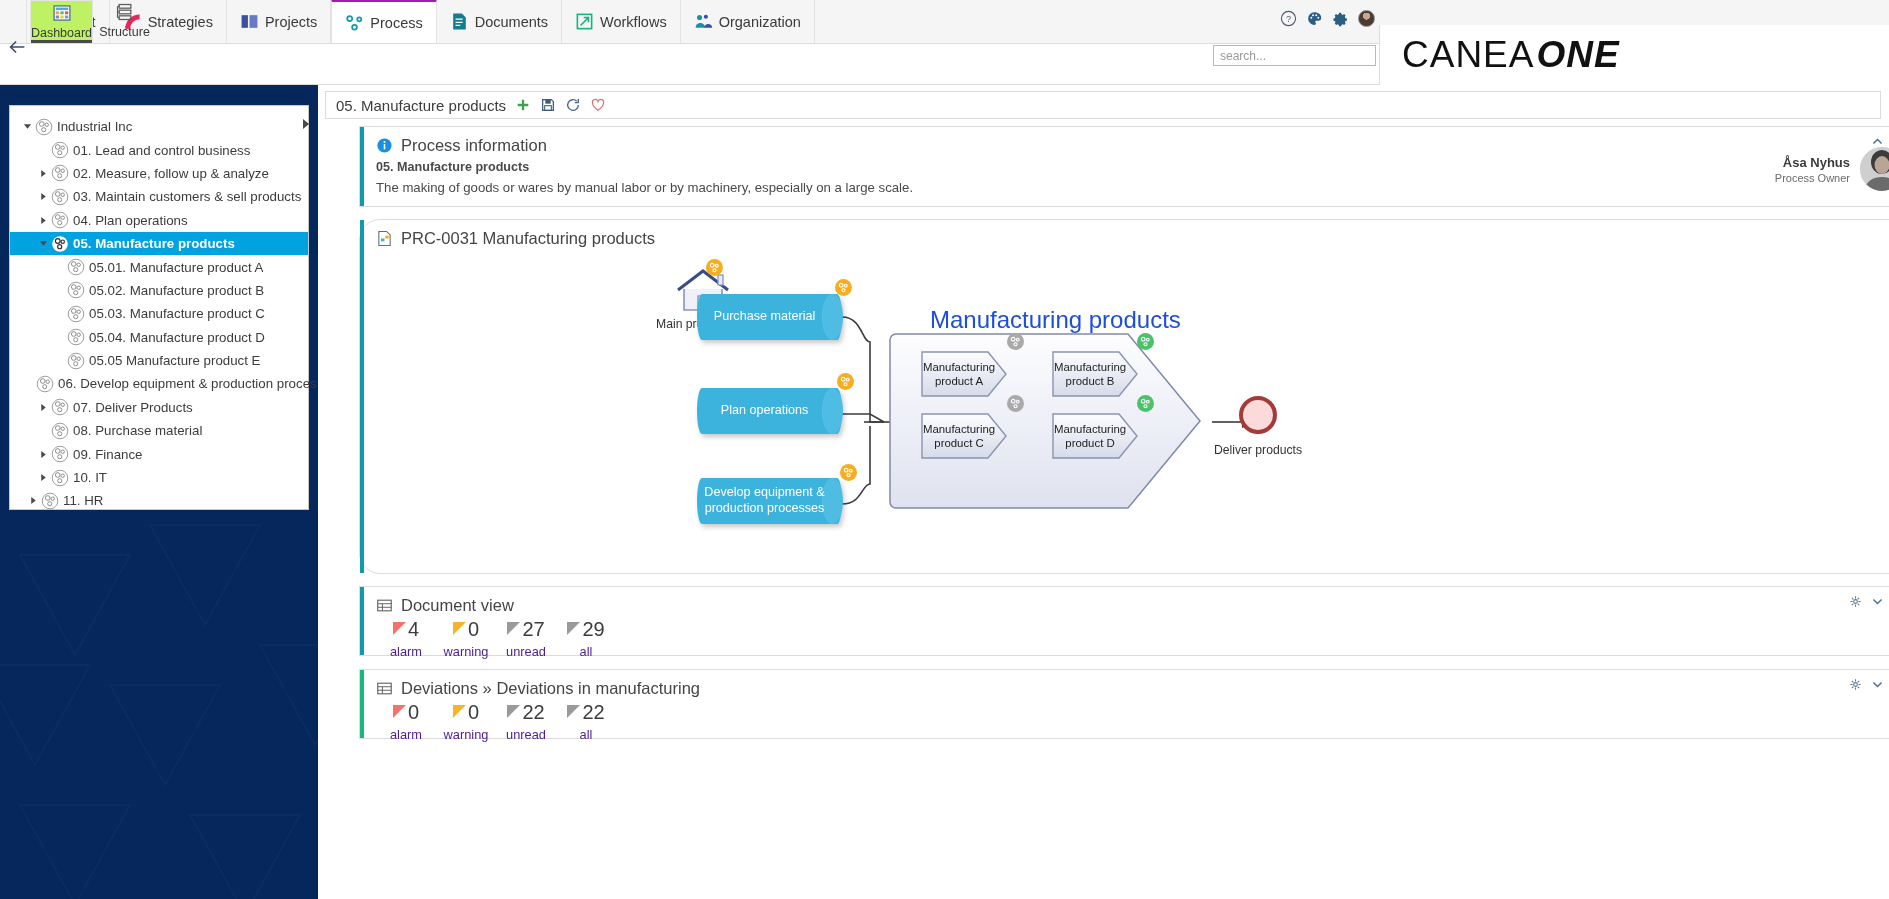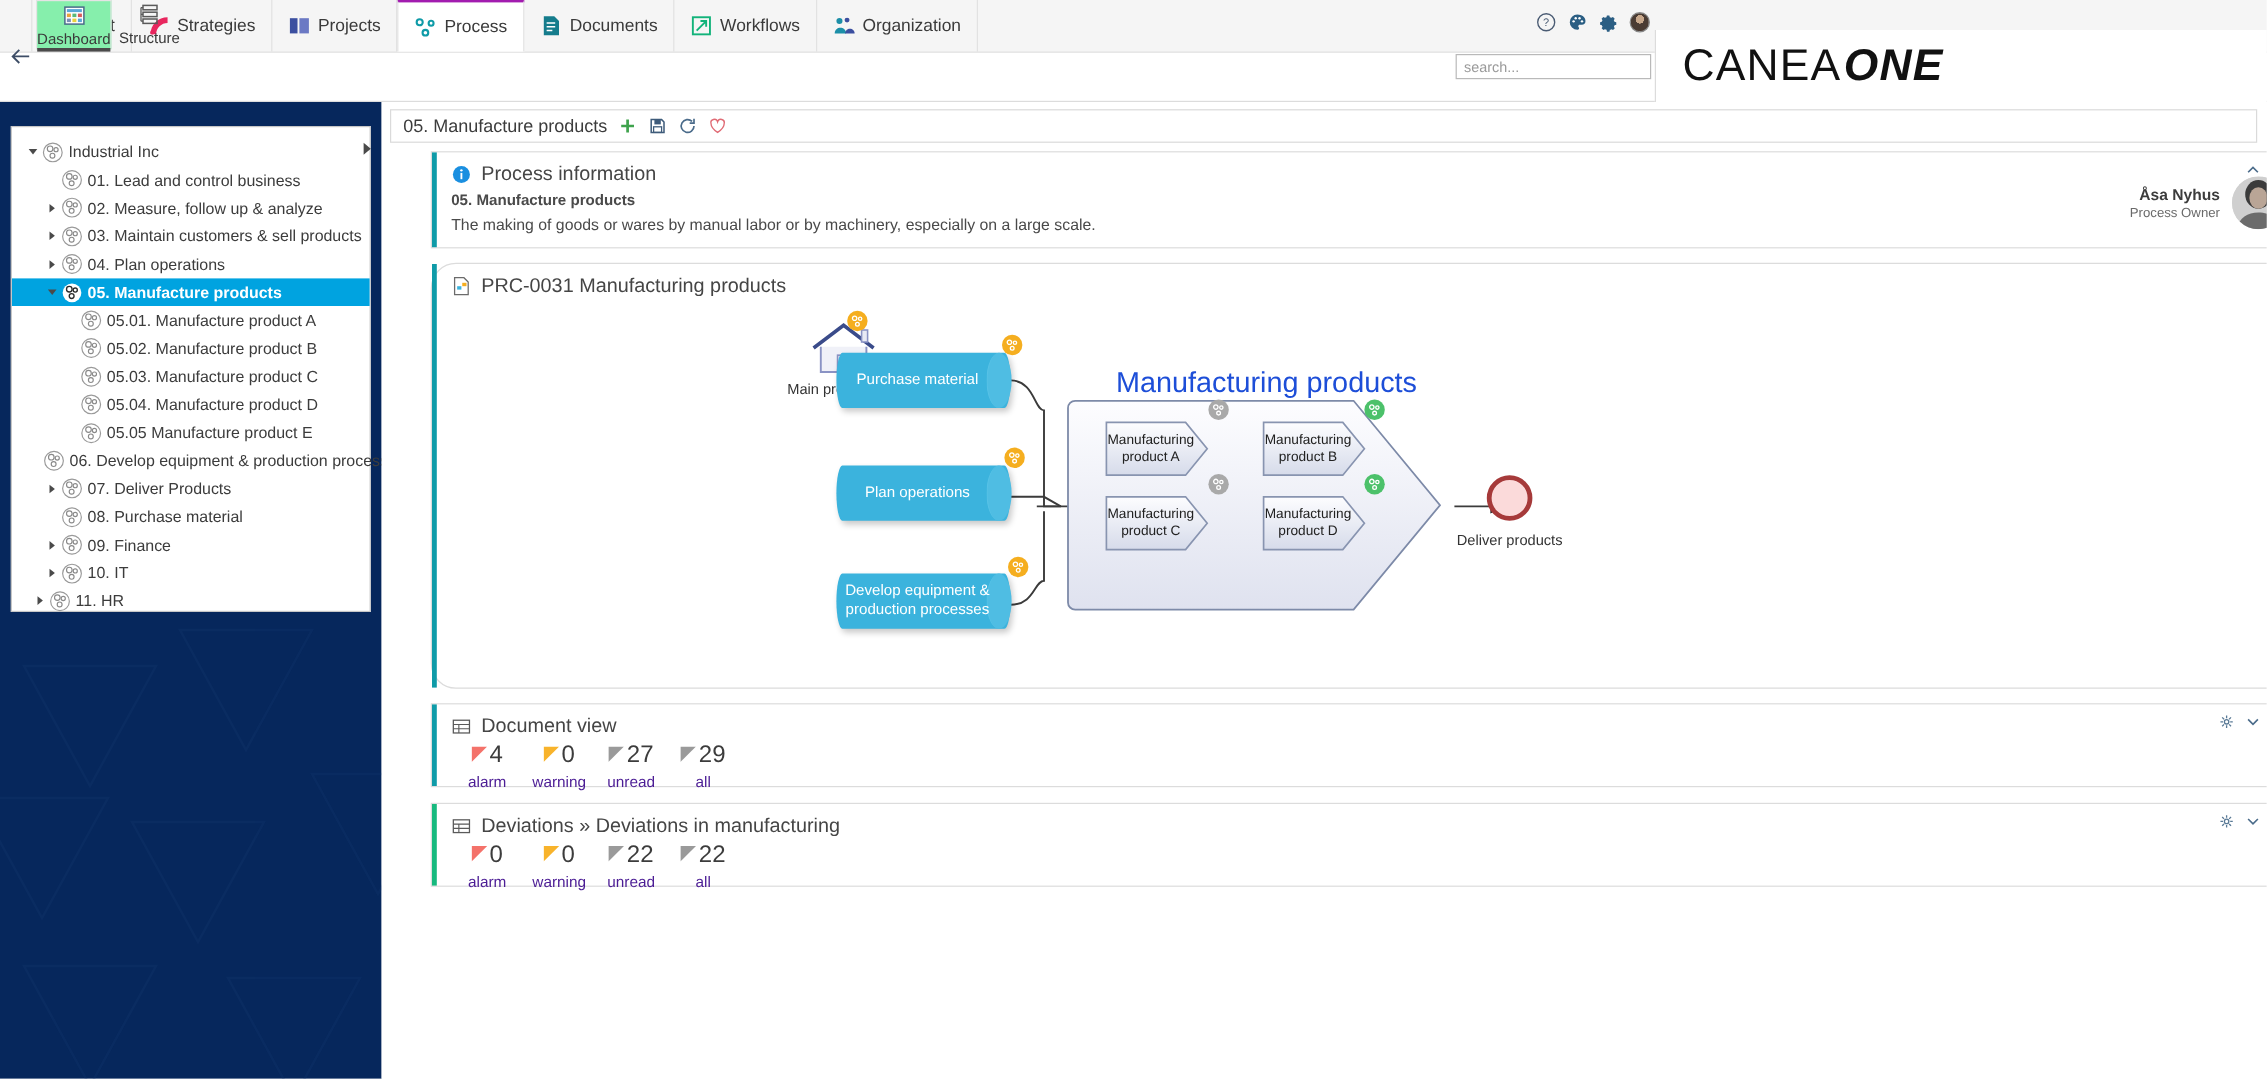--- a/index.html
+++ b/index.html
@@ -53,21 +53,21 @@
   }
   .backarrow {
     position: absolute; left: 6px; top: 36px; width: 22px; height: 22px; cursor: pointer;
   }
   .ribbon-items { position: absolute; left: 30px; top: 0; display: flex; }
   .ribbon-item {
     width: 63px; height: 41px; position: relative; cursor: pointer;
     display: flex; flex-direction: column; align-items: center; justify-content: flex-start;
     padding-top: 1px;
   }
-  .ribbon-item.active { background: #86efac; border: 1px solid #e4e4e4; border-bottom: none; }
+  .ribbon-item.active { background: #bef264; border: 1px solid #e4e4e4; border-bottom: none; }
   .ribbon-item.active::after {
     content: ""; position: absolute; left: 0; right: 0; bottom: -2px; height: 3px; background: #4a4a4a;
   }
   .ribbon-item .ic { width: 20px; height: 20px; margin-top: 1px; }
   .ribbon-item .lbl { font-size: 12.5px; color: #3a3a3a; margin-top: 3px; white-space: nowrap; }
 
   .searchwrap {
     position: absolute; right: 513px; top: 45px;
     width: 163px; height: 21px;
     border: 1px solid #b9b9b9; background: #fff;

